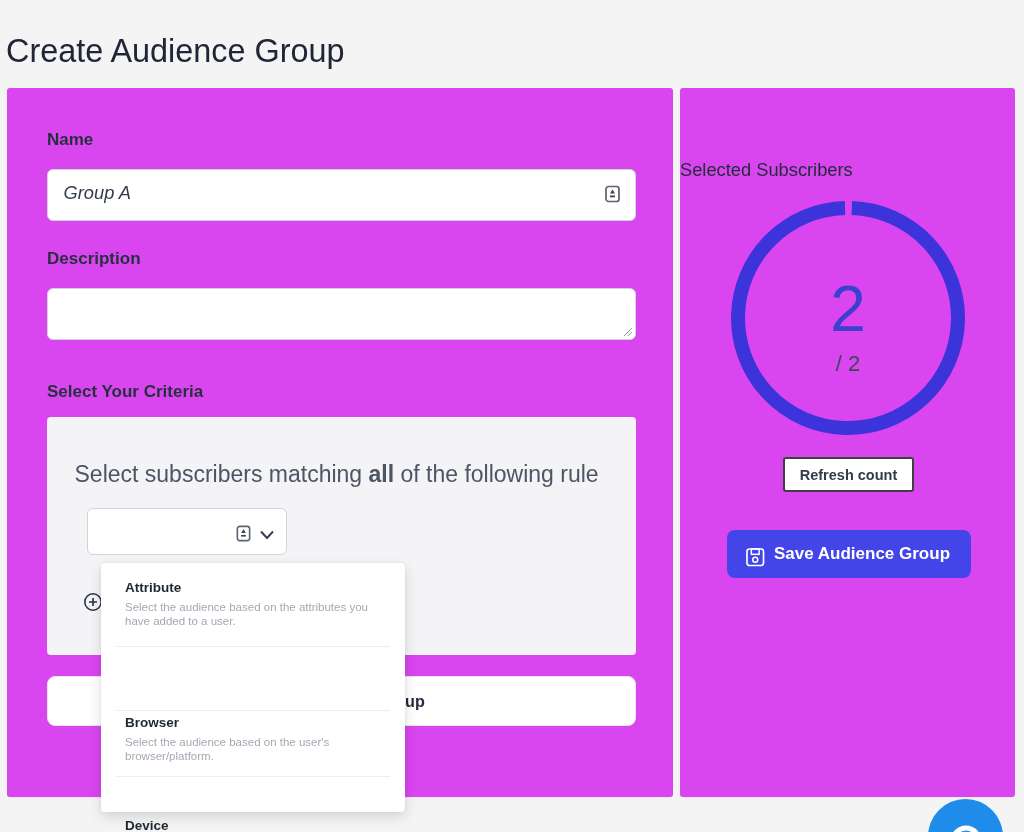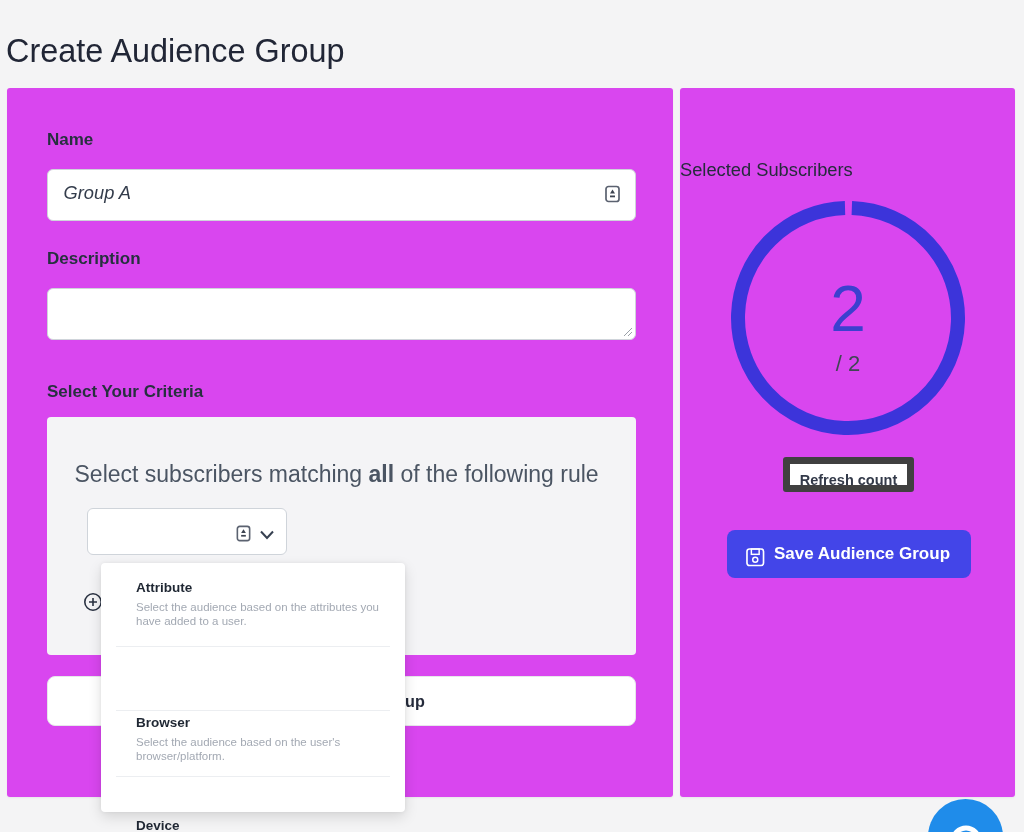--- a/index.html
+++ b/index.html
@@ -21,27 +21,27 @@
 .lbl { position:absolute; font-size:17px; font-weight:700; color:#27303f; }
 .inputbox { position:absolute; background:#fff; border:1px solid #cfd4da; border-radius:6px; }
 
 #panel { position:absolute; left:39.5px; top:329px; width:589px; height:238px; background:#f4f4f6; border-radius:4px; }
 #ruletext { position:absolute; left:28px; top:44px; font-size:23px; color:#4b5563; }
 #selbox { position:absolute; left:40px; top:91px; width:200px; height:47px; background:#fff; border:1px solid #cfd4da; border-radius:6px; }
 
 #btnbar { position:absolute; left:39.5px; top:587.5px; width:589px; height:50px; background:#fff; border:1px solid #e6e7ea; border-radius:8px; text-align:center; line-height:48px; font-size:16.2px; font-weight:700; color:#252b3b; }
 
 #dropdown { position:absolute; left:101px; top:563px; width:304px; height:249px; background:#fff; border-radius:4px; box-shadow:0 5px 14px rgba(0,0,0,0.13), 0 0 4px rgba(0,0,0,0.06); z-index:5; }
-.ditem { position:absolute; left:35px; width:266px; }
+.ditem { position:absolute; left:24px; width:266px; }
 .dtitle { font-size:13.5px; font-weight:700; color:#1f2733; }
 .ddesc { font-size:11.5px; color:#a3a9b3; line-height:14px; margin-top:5px; }
 .dsep { position:absolute; left:15px; width:274px; border-top:1px solid #eceef1; }
 
 #subsTitle { position:absolute; left:0; top:71px; width:335px; text-align:left; font-size:18.3px; color:#252b3b; }
-#refreshBtn { position:absolute; left:103px; top:369px; width:131px; height:35px; background:#fff; border:7px solid #404040; border-radius:3px; text-align:center; line-height:33px; font-size:14.5px; font-weight:700; color:#333a49; }
+#refreshBtn { position:absolute; left:103px; top:369px; width:131px; height:35px; background:#fff; border:2px solid #404040; border-radius:3px; text-align:center; line-height:33px; font-size:14.5px; font-weight:700; color:#333a49; }
 #saveBtn { position:absolute; left:47px; top:442px; width:244px; height:48px; background:#4345e8; border-radius:8px; color:#fff; font-size:17px; font-weight:700; }
 #chat { position:absolute; left:928px; top:799px; width:75px; height:75px; border-radius:50%; background:#1f8cea; }
 </style>
 </head>
 <body>
 <h1>Create Audience Group</h1>
 
 <div class="card" id="cardL">
   <div class="lbl" style="left:40px; top:42px;">Name</div>
   <div class="inputbox" style="left:39.5px; top:81px; width:589px; height:52px;font-style:italic;">

